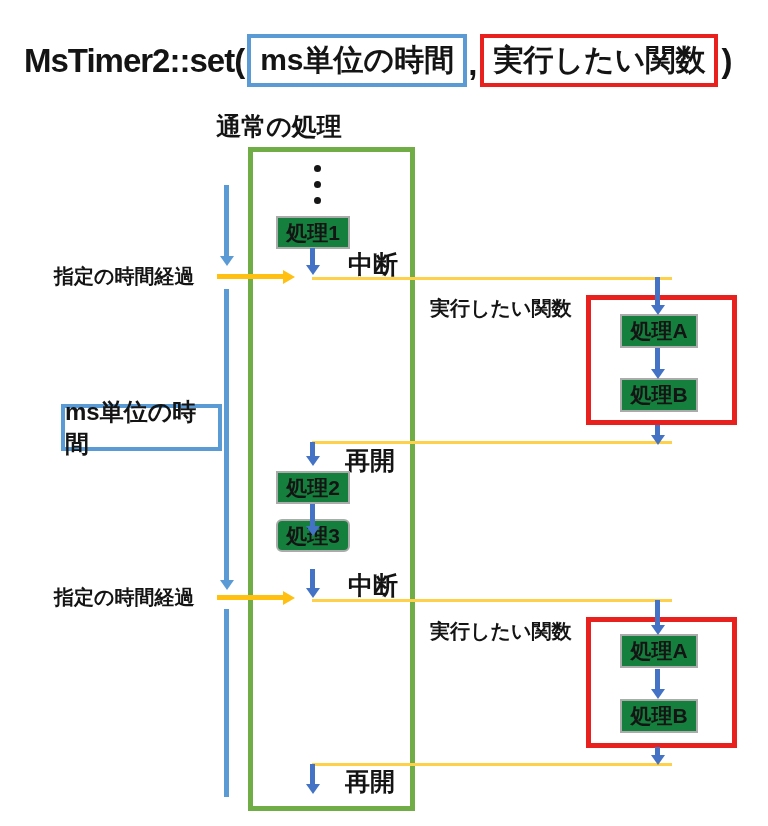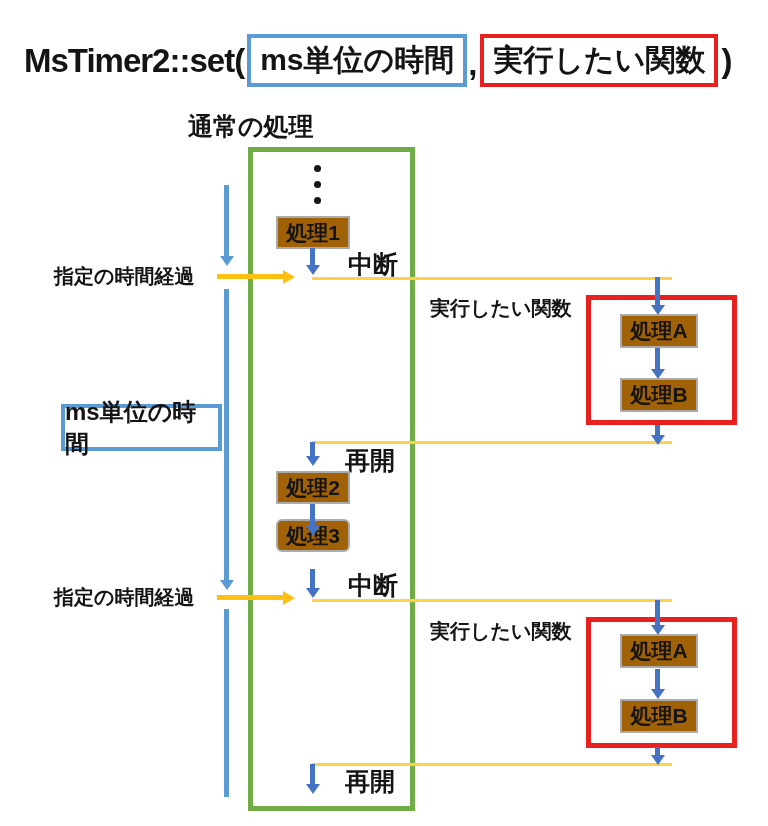--- a/index.html
+++ b/index.html
@@ -14,21 +14,21 @@
   .argbox.blue{border:4px solid var(--light-blue);}
   .argbox.red{border:4px solid var(--red);}
   .comma{font-size:33px;align-self:flex-end;margin:0 0 4px -2px;}
   
   .abs{position:absolute;}
   .lbl{position:absolute;white-space:nowrap;font-size:20px;}
   .lbl.mid{font-size:25px;}
   .outline-green{border:5px solid var(--green);background:transparent;}
   .outline-red{border:5px solid var(--red);background:transparent;}
   .pbox{position:absolute;display:flex;align-items:center;justify-content:center;
-        background:#a16207;border:2px solid var(--box-border-gray);font-size:21px;z-index:6;}
+        background:#15803d;border:2px solid var(--box-border-gray);font-size:21px;z-index:6;}
   .msbox{position:absolute;display:flex;align-items:center;justify-content:center;
          background:#fff;border:4px solid var(--light-blue);font-size:24px;z-index:6;}
   
   .va{position:absolute;width:5px;background:var(--ac);z-index:7;}
   .va.headed::after{content:"";position:absolute;top:100%;left:50%;transform:translateX(-50%);
      width:0;height:0;border-left:7px solid transparent;border-right:7px solid transparent;
      border-top:10px solid var(--ac);}
   
   .ha{position:absolute;height:5px;background:var(--ac);z-index:7;}
   .ha::after{content:"";position:absolute;left:100%;top:50%;transform:translateY(-50%);
@@ -48,21 +48,21 @@
     <span class="argbox blue">
       <span>ms単位の時間</span>
     </span>
     <span class="comma">,</span>
     <span class="argbox red">
       <span>実行したい関数</span>
     </span>
     <span class="title-text">)</span>
   </div>
 
-  <div class="lbl mid" style="left:188px;top:102px;width:140px;">通常の処理</div>
+  <div class="lbl mid" style="left:209px;top:102px;width:140px;text-align:center;">通常の処理</div>
   <div class="abs outline-green" style="left:248px;top:139px;width:157px;height:654px;"></div>
 
   <div class="dots">
       <span></span>
       <span></span>
       <span></span>
     </div>
 
   <div class="hline" style="left:312px;top:269px;width:360px;"></div>
   <div class="hline" style="left:312px;top:433px;width:360px;"></div>

